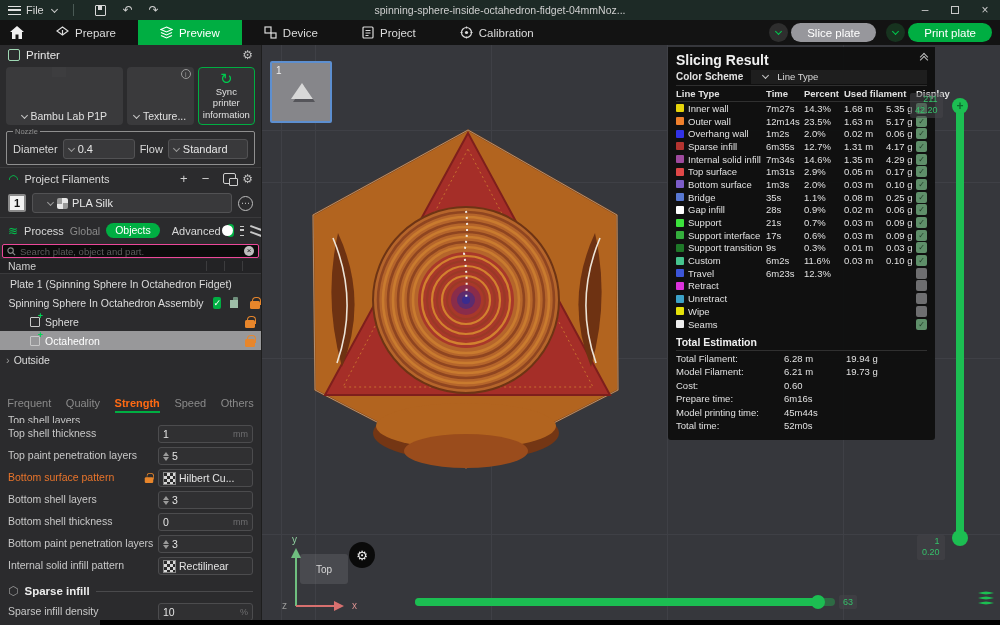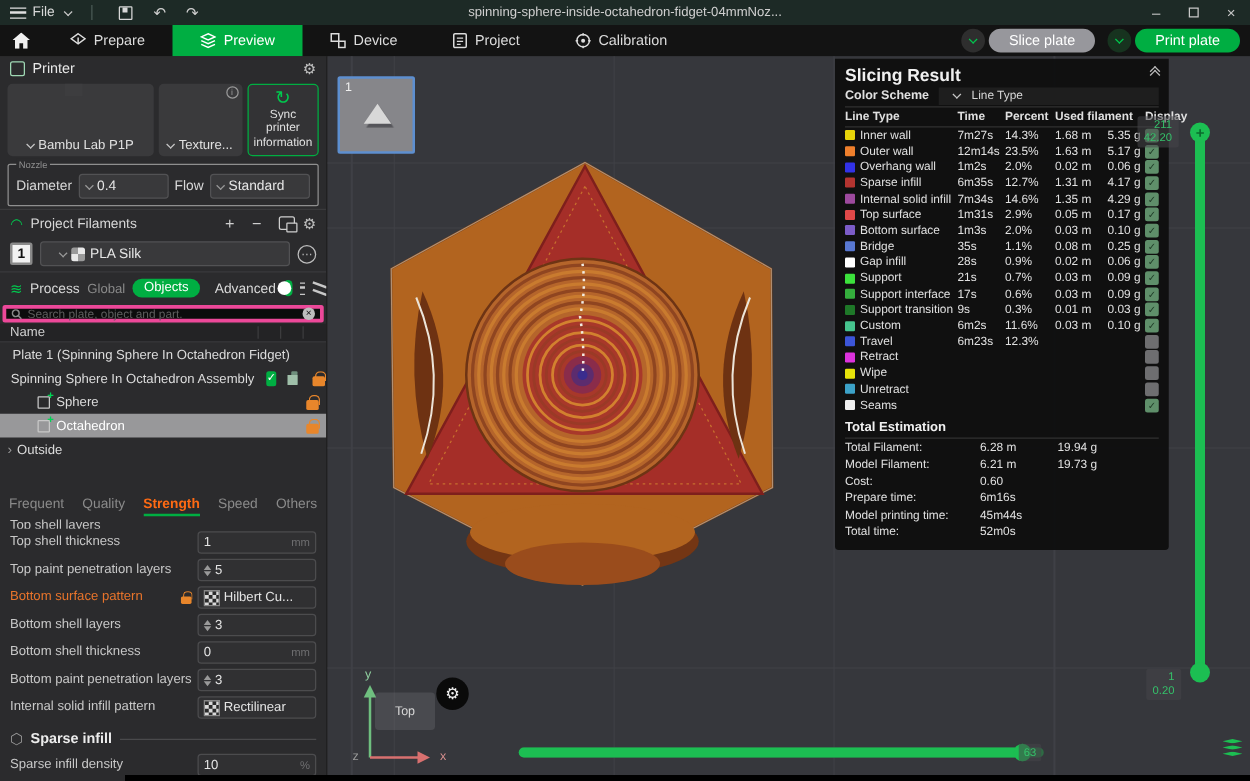--- a/index.html
+++ b/index.html
@@ -90,21 +90,21 @@
   .glabel { color:#8a8a8a; font-size:10.5px; }
   .objpill { background:#00ae42; color:#fff; font-size:10.5px; border-radius:9px; padding:1px 9px 2px; }
   .advlabel { font-size:11px; }
   .toggle { width:26px; height:13px; border-radius:7px; background:#00ae42; position:relative; }
   .toggle::after { content:""; position:absolute; right:1px; top:1px; width:11px; height:11px; border-radius:50%; background:#fff; }
   .listic { width:13px; height:10px; border-top:1.5px solid #c8c8c8; border-bottom:1.5px solid #c8c8c8; position:relative; }
   .listic::after{ content:""; position:absolute; left:0; top:2.8px; width:100%; height:1.5px; background:#c8c8c8; }
   .tuneic { width:12px; height:10px; position:relative; }
   .tuneic::before { content:""; position:absolute; left:0; top:1px; width:12px; height:1.5px; background:#c8c8c8; transform:rotate(20deg); }
   .tuneic::after { content:""; position:absolute; left:0; bottom:1px; width:12px; height:1.5px; background:#c8c8c8; transform:rotate(20deg); }
-  .searchrow { margin:1px 2px; height:14px; background:#0c0c0c; border:3px solid #ec4899; border-radius:2px;
+  .searchrow { margin:1px 2px; height:14px; background:#0c0c0c; border:1px solid #ec4899; border-radius:2px;
     display:flex; align-items:center; padding:0 4px; gap:4px; }
   .searchrow .ph { color:#5e5e5e; font-size:9.5px; flex:1; }
   .clear-x { width:10px; height:10px; border-radius:50%; background:#bdbdbd; color:#111; font-size:8px;
     line-height:10px; text-align:center; }
   .namehead { height:15px; background:#232325; border-bottom:1px solid #3a3a3c; display:flex; align-items:center;
     padding:0 8px; color:#cfcfcf; font-size:10.5px; position:relative; }
   .namehead i { position:absolute; top:2px; bottom:2px; width:1px; background:#3c3c3e; }
   .tree { }
   .trow { height:19px; display:flex; align-items:center; font-size:10.5px; color:#dcdcdc; padding-right:6px; }
   .trow.selected { background:#98989a; color:#fff; }
@@ -172,21 +172,21 @@
     font-size:9px; line-height:1.25; padding:1px 5px; text-align:right; }
   .vbadge.top { left:648px; top:48px; }
   .vbadge.bottom { left:655px; top:490px; }
   .layers-ic { position:absolute; left:716px; top:545px; width:18px; height:16px; }
   .layers-ic span { position:absolute; left:0; width:16px; height:6px; background:#1cbe52;
     transform:scaleY(.6) rotate(0deg); clip-path:polygon(50% 0,100% 50%,50% 100%,0 50%); }
   
   .hslider { position:absolute; left:153px; top:553px; width:420px; height:8px; background:#2e6b44; border-radius:4px; }
   .hfill { position:absolute; left:0; top:0; height:8px; width:404px; background:#1cbe52; border-radius:4px; }
   .hhandle { position:absolute; left:396px; top:-3px; width:14px; height:14px; border-radius:50%; background:#1cbe52; }
-  .hbadge { position:absolute; left:400px; top:-3px; background:rgba(70,70,72,.55); color:#35c06a;
+  .hbadge { position:absolute; left:424px; top:-3px; background:rgba(70,70,72,.55); color:#35c06a;
     font-size:9px; padding:2px 4px; border-radius:2px;text-align:center; }
 
   
   .slicing { position:absolute; left:406px; top:2px; width:267px; background:rgba(14,14,14,.94);
     color:#e0e0e0; font-size:9.5px; padding:4px 8px 8px; border-radius:0 0 3px 3px; }
   .sl-head { display:flex; align-items:center; height:17px; font-weight:bold; font-size:14px; color:#f0f0f0; }
   .collapse { margin-left:auto; display:flex; flex-direction:column; gap:-2px; }
   .collapse i { width:6px; height:6px; border-left:1.5px solid #bdbdbd; border-top:1.5px solid #bdbdbd;
     transform:rotate(45deg); margin-top:-3px; }
   .cs-row { display:flex; align-items:center; gap:8px; height:18px; border-bottom:1px solid #303030; }
@@ -801,34 +801,34 @@
             <span></span>
             <span></span>
             <span></span>
             <span></span>
             <span class="schk">
               
             </span>
           </div>
 
           <div class="srow">
+            <span class="swatch" style="background: rgb(60, 162, 200);"></span>
+            <span class="sname">Unretract</span>
+            <span></span>
+            <span></span>
+            <span></span>
+            <span></span>
+            <span class="schk">
+              
+            </span>
+          </div>
+
+          <div class="srow">
             <span class="swatch" style="background: rgb(230, 226, 10);"></span>
             <span class="sname">Wipe</span>
-            <span></span>
-            <span></span>
-            <span></span>
-            <span></span>
-            <span class="schk">
-              
-            </span>
-          </div>
-
-          <div class="srow">
-            <span class="swatch" style="background: rgb(60, 162, 200);"></span>
-            <span class="sname">Unretract</span>
             <span></span>
             <span></span>
             <span></span>
             <span></span>
             <span class="schk">
               
             </span>
           </div>
 
           <div class="srow">

